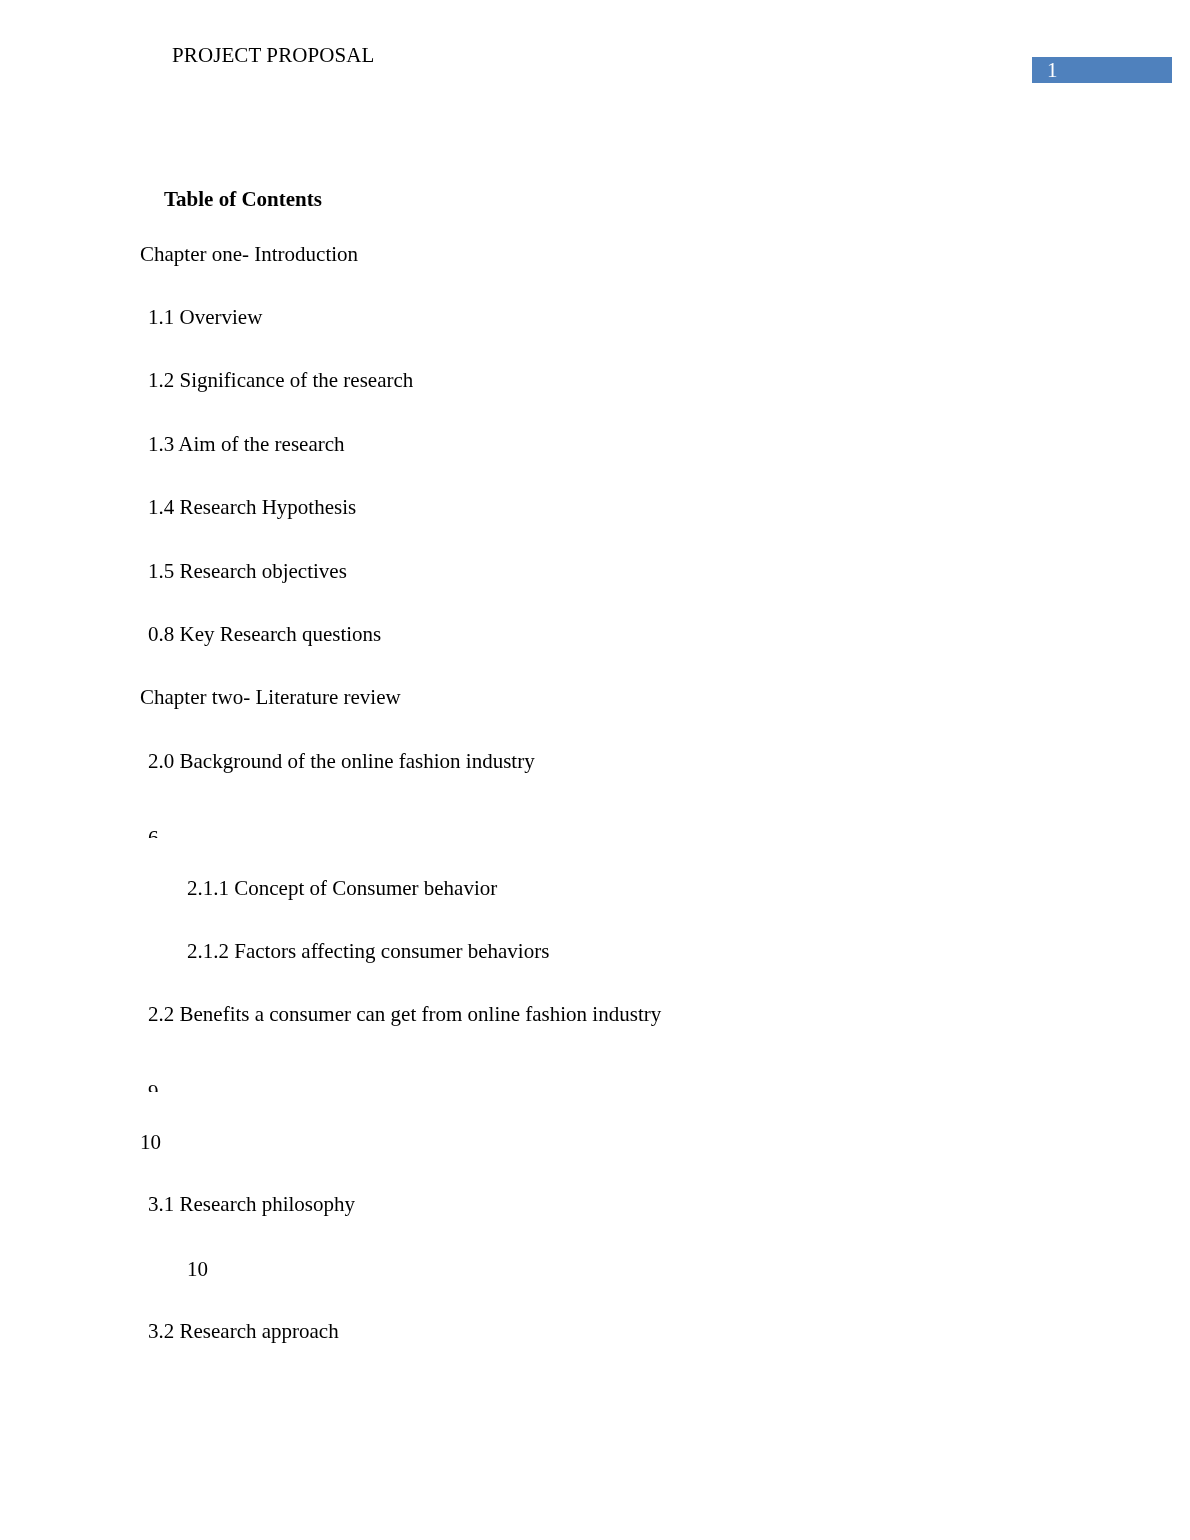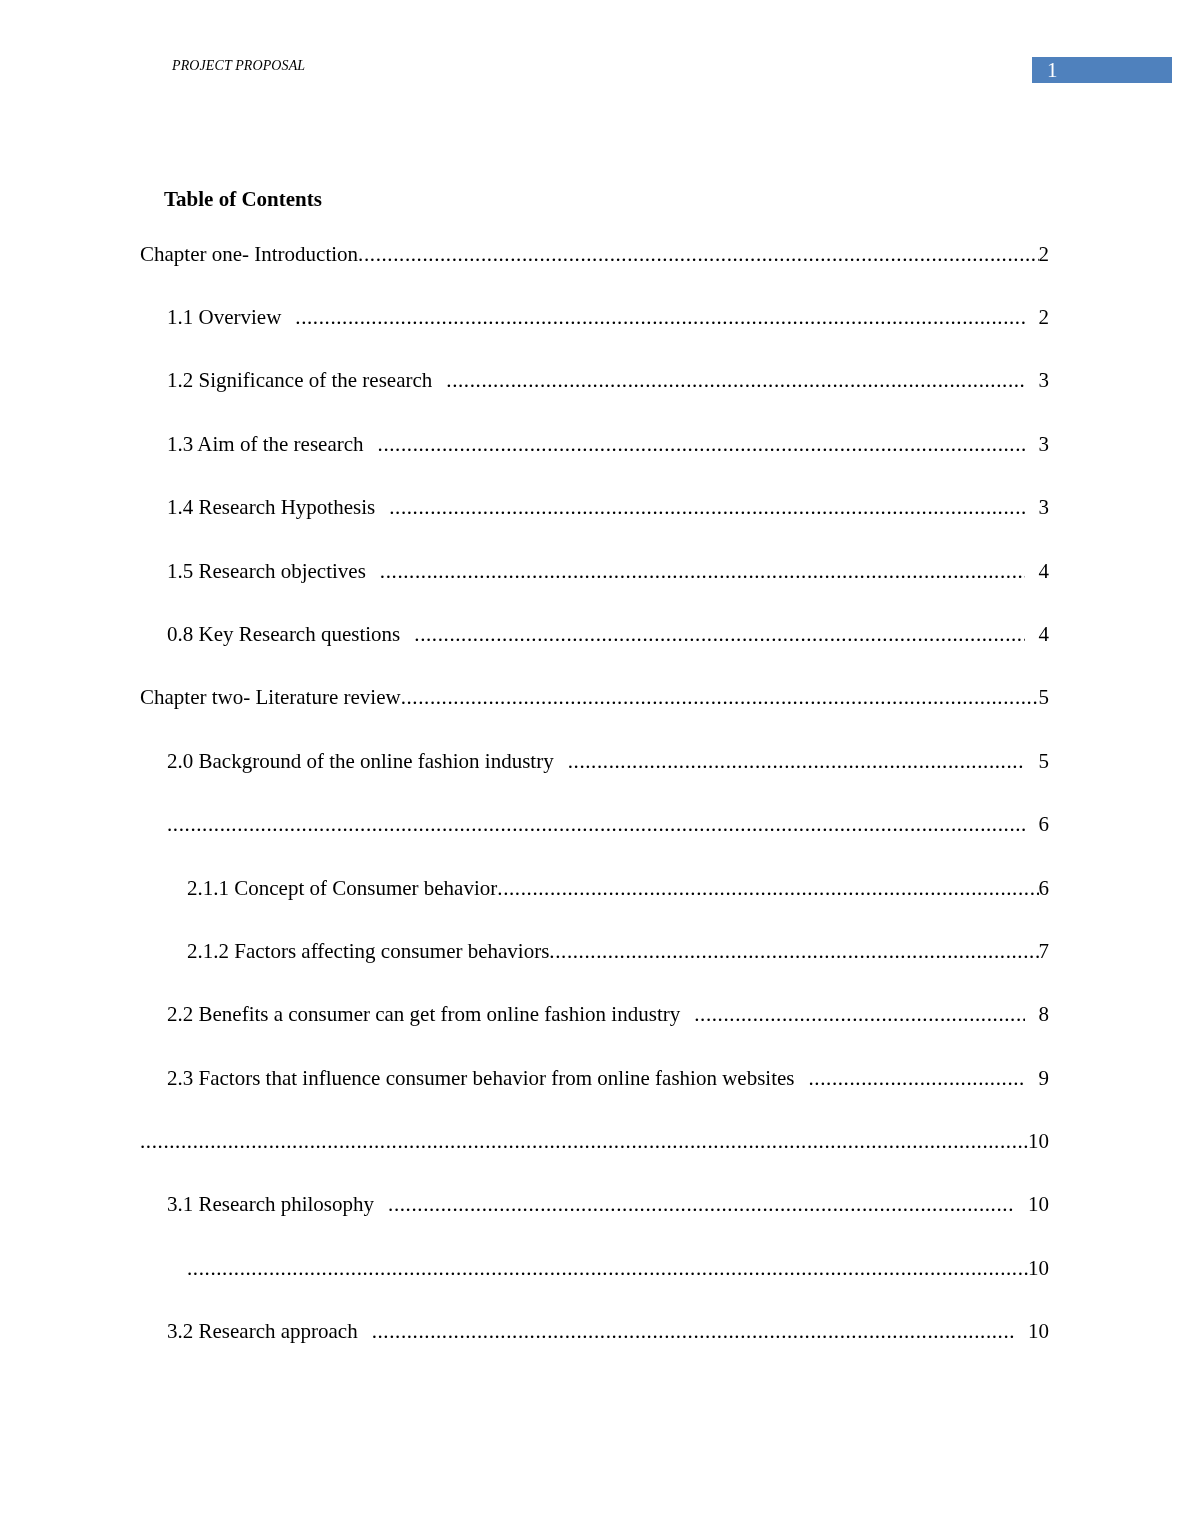--- a/index.html
+++ b/index.html
@@ -1,29 +1,29 @@
 <!DOCTYPE html>
 <html><head>
 <meta charset="utf-8">
 <style>
   html, body { margin:0; padding:0; background:#ffffff; }
   body { width:1190px; height:1540px; position:relative; overflow:hidden;
          font-family:"Liberation Serif", serif; color:#000; }
-  .header-title { position:absolute; left:172px; top:58px; font-size:14px; letter-spacing:0.1px;font-style:italic; }
+  .header-title { position:absolute; left:172px; top:43px; font-size:21px; letter-spacing:0.1px; }
   .page-num-box { position:absolute; left:1032px; top:57px; width:140px; height:26px; background:#4f81bd; }
   .page-num { position:absolute; left:15px; top:1px; font-size:21px; color:#ffffff; }
   .toc-title { position:absolute; left:140px; top:187px; font-size:21px; font-weight:bold;margin-left:24px; }
   .toc-entry { position:absolute; right:141px; height:26px; display:flex; align-items:baseline;
-               font-size:21px; white-space:nowrap; overflow:hidden; }
+               font-size:21px; white-space:nowrap; overflow:hidden;flex-direction:column; }
   .toc-label { flex:0 0 auto; }
   .toc-leader { flex:1 1 auto; overflow:hidden; white-space:nowrap; letter-spacing:0.6px; }
   .toc-leader::after { content:"................................................................................................................................................................................................................"; }
   .toc-page { flex:0 0 auto; }
   .lvl0 { left:140px; }
-  .lvl1 { left:167px;gap:14px; }
+  .lvl1 { left:148px;gap:14px; }
   .lvl2 { left:187px; }
 </style>
 </head>
 <body>
 
 <div>
   <div class="header-title">PROJECT PROPOSAL</div>
   <div class="page-num-box">
     <span class="page-num">1</span>
   </div>
@@ -90,21 +90,20 @@
       <span class="toc-label">2.1.2 Factors affecting consumer behaviors</span>
       <span class="toc-leader"></span>
       <span class="toc-page">7</span>
     </div>
   <div class="toc-entry lvl1" style="top:1002px">
       <span class="toc-label">2.2 Benefits a consumer can get from online fashion industry</span>
       <span class="toc-leader"></span>
       <span class="toc-page">8</span>
     </div>
   <div class="toc-entry lvl1" style="top:1066px">
-      <span class="toc-label">2.3 Factors that influence consumer behavior from online fashion websites</span>
       <span class="toc-leader"></span>
       <span class="toc-page">9</span>
     </div>
   <div class="toc-entry lvl0" style="top:1129px">
       <span class="toc-leader"></span>
       <span class="toc-page">10</span>
     </div>
   <div class="toc-entry lvl1" style="top:1192px">
       <span class="toc-label">3.1 Research philosophy</span>
       <span class="toc-leader"></span>

